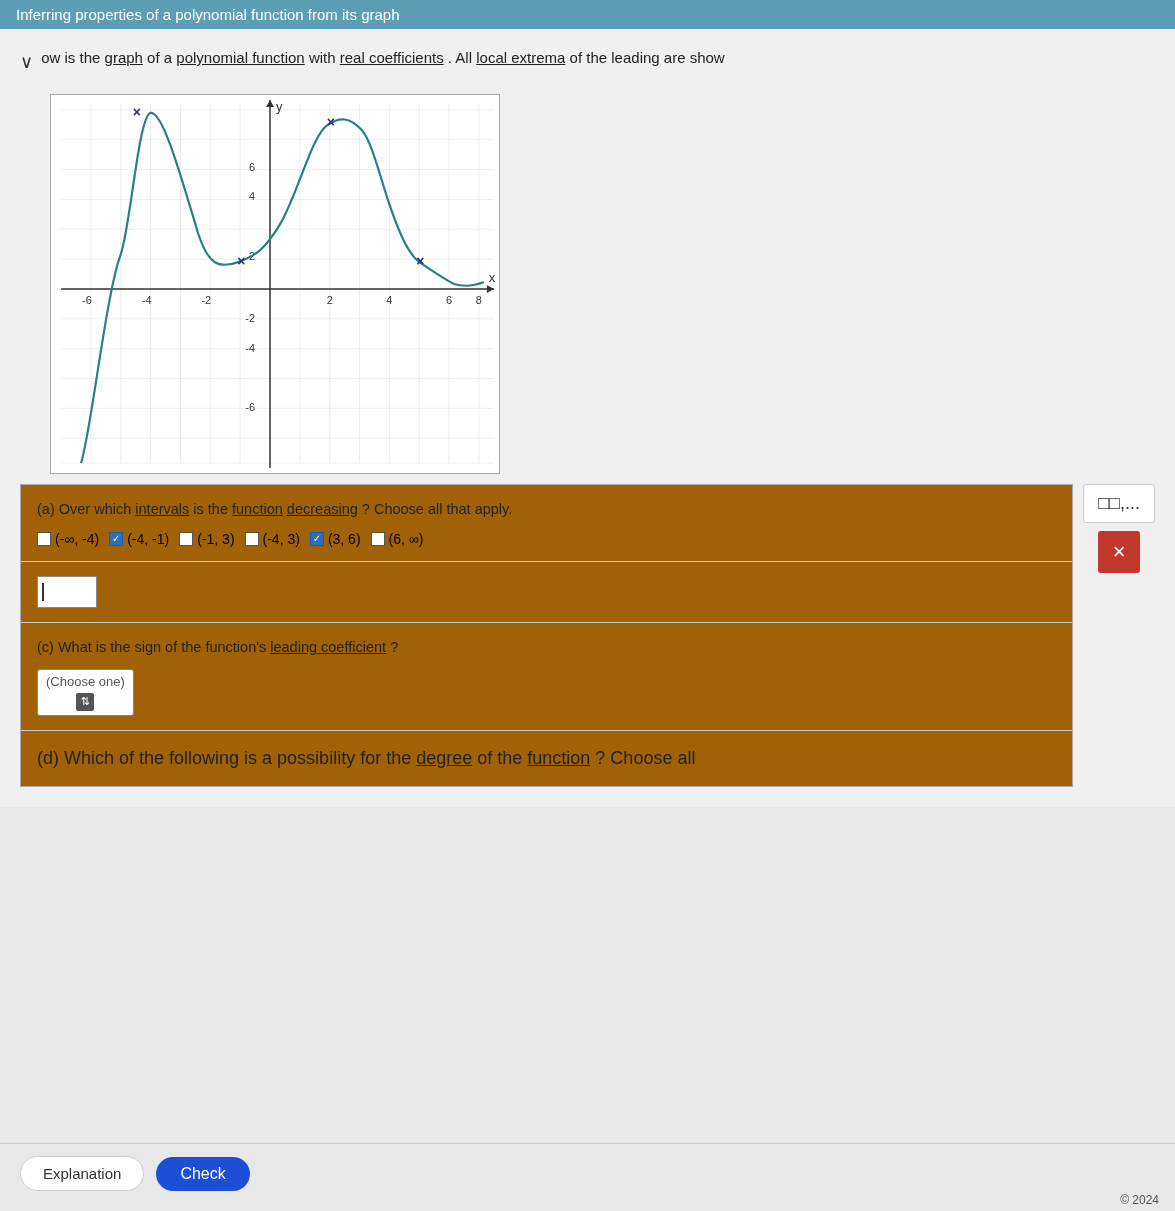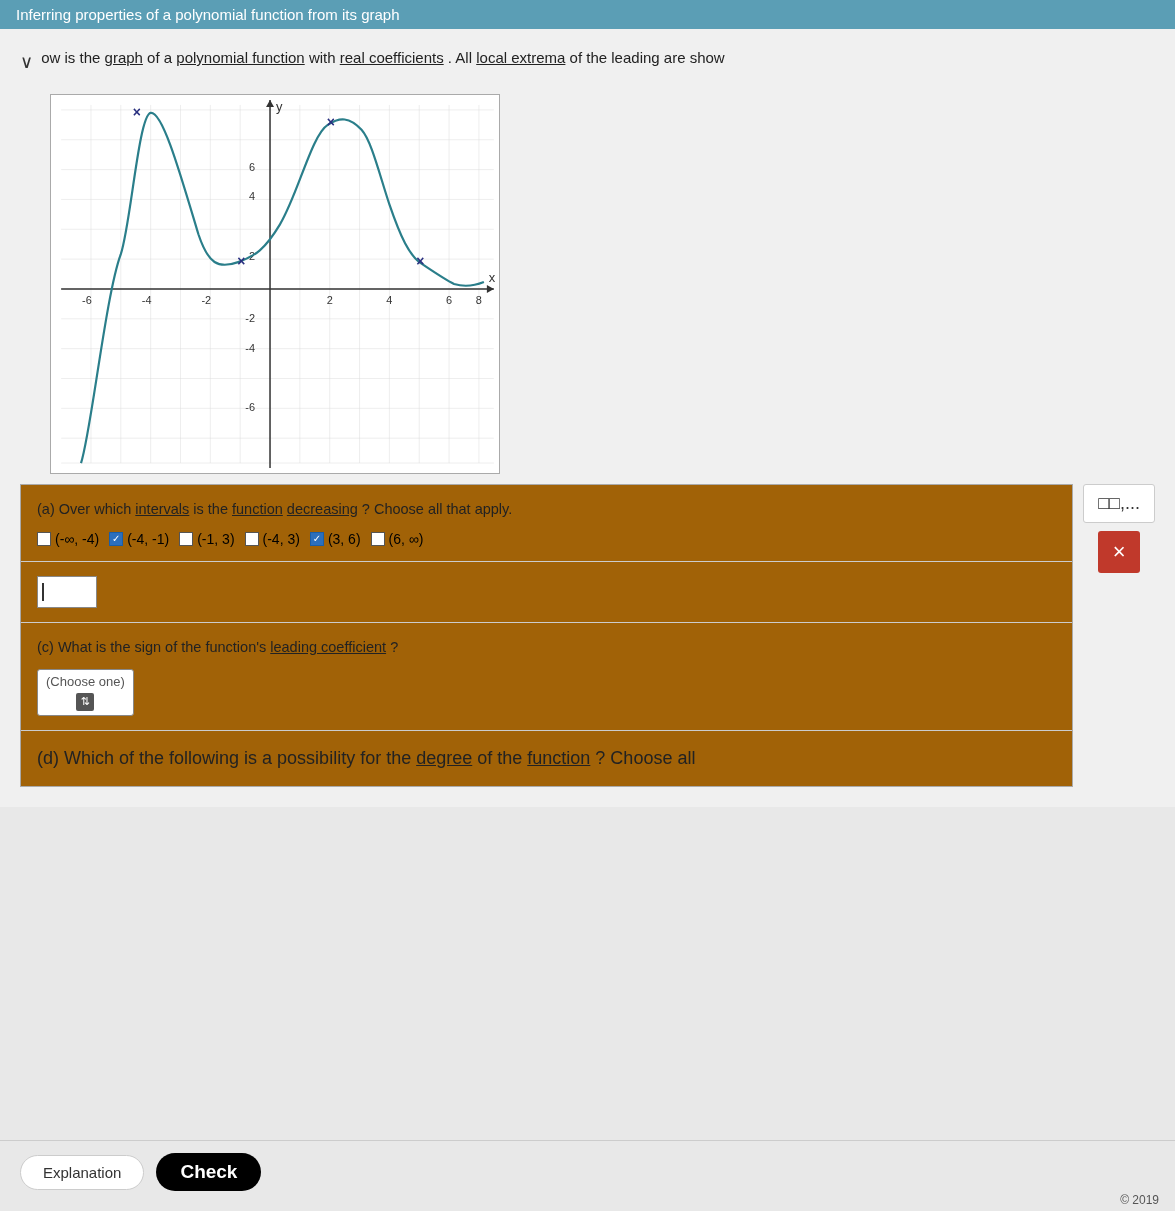--- a/index.html
+++ b/index.html
@@ -251,28 +251,28 @@
       background: white;
       border: 1px solid #ccc;
       border-radius: 20px;
       padding: 8px 22px;
       font-size: 15px;
       cursor: pointer;
       color: #333;
     }
 
     .check-button {
-      background: #000000;
+      background: #1d4ed8;
       color: white;
       border: none;
       border-radius: 20px;
       padding: 8px 24px;
-      font-size: 19px;
-      cursor: pointer;
-      font-weight: bold;
+      font-size: 16px;
+      cursor: pointer;
+      font-weight: normal;
     }
 
     .copyright {
       position: fixed;
       bottom: 4px;
       right: 16px;
       font-size: 12px;
       color: #555;
     }
   </style>
@@ -479,13 +479,13 @@
 
   </div>
 
 </div>
 
 <div class="bottom-bar">
   <button class="explanation-button">Explanation</button>
   <button class="check-button">Check</button>
 </div>
 
-<div class="copyright">© 2019</div>
+<div class="copyright">© 2024</div>
 
 </body></html>

